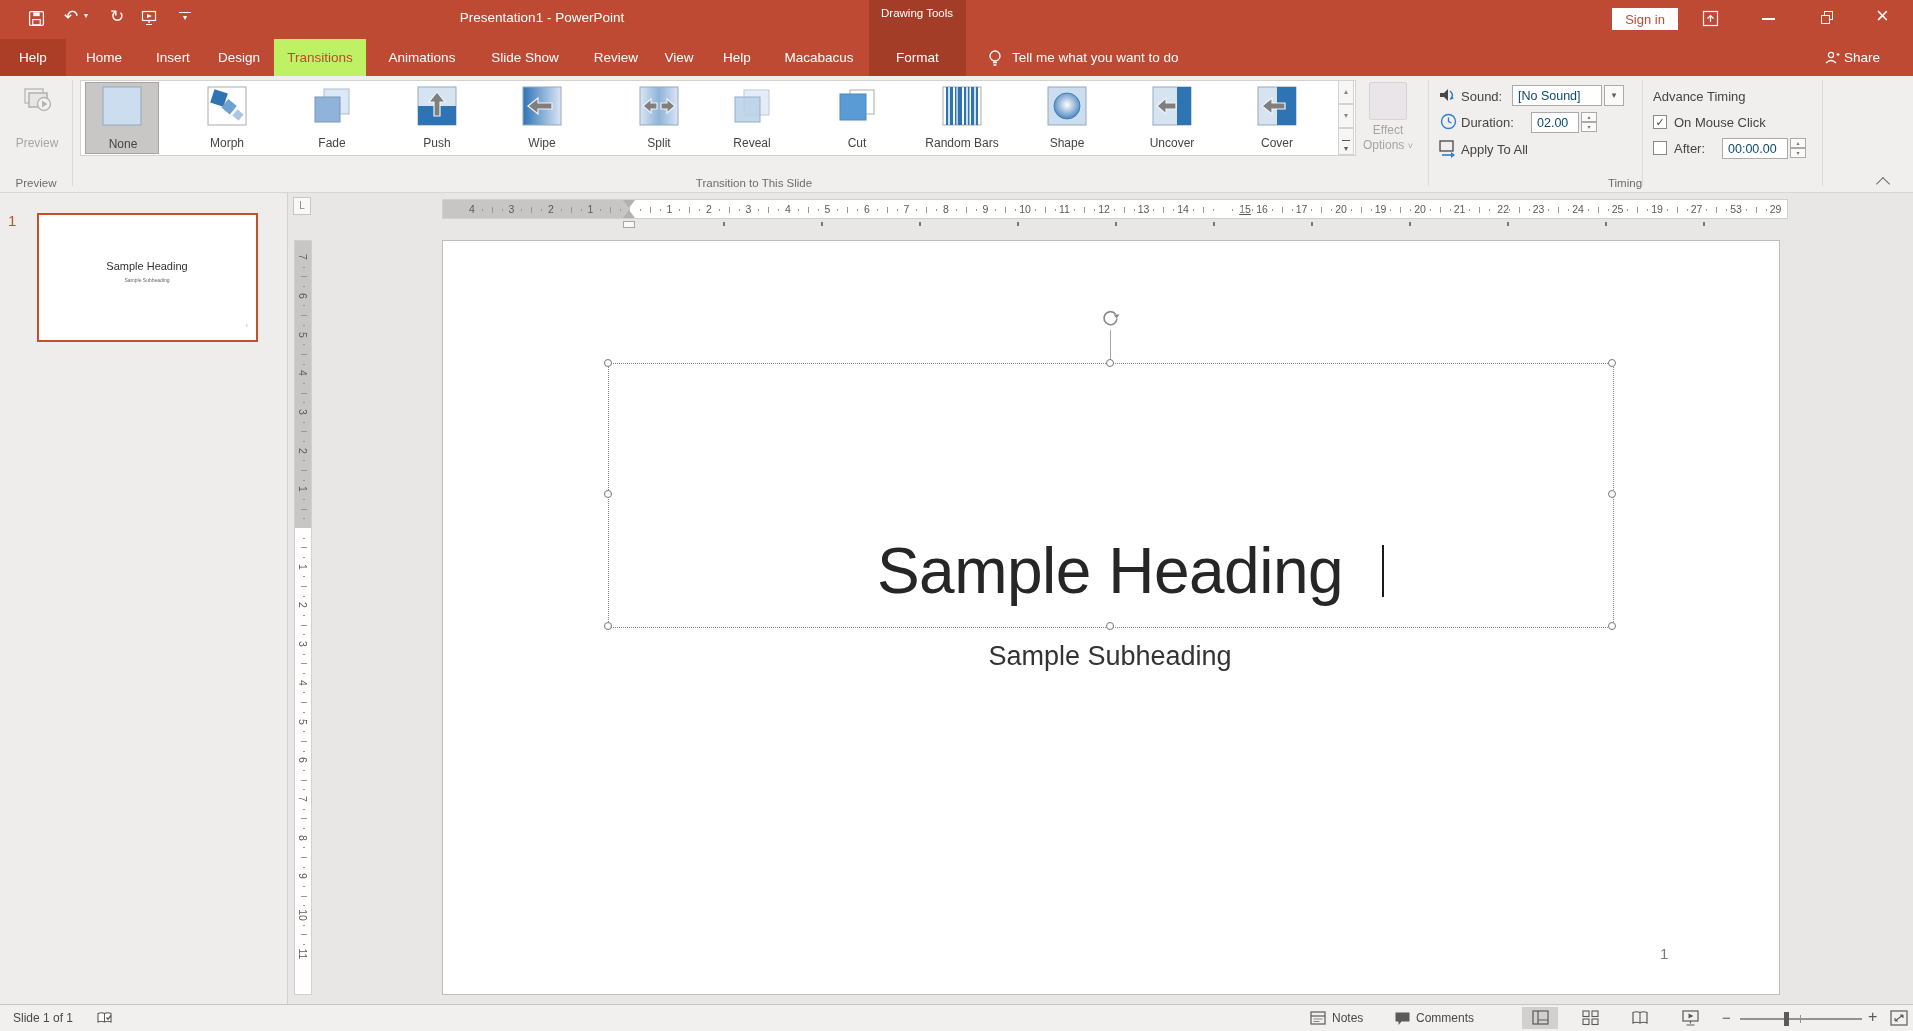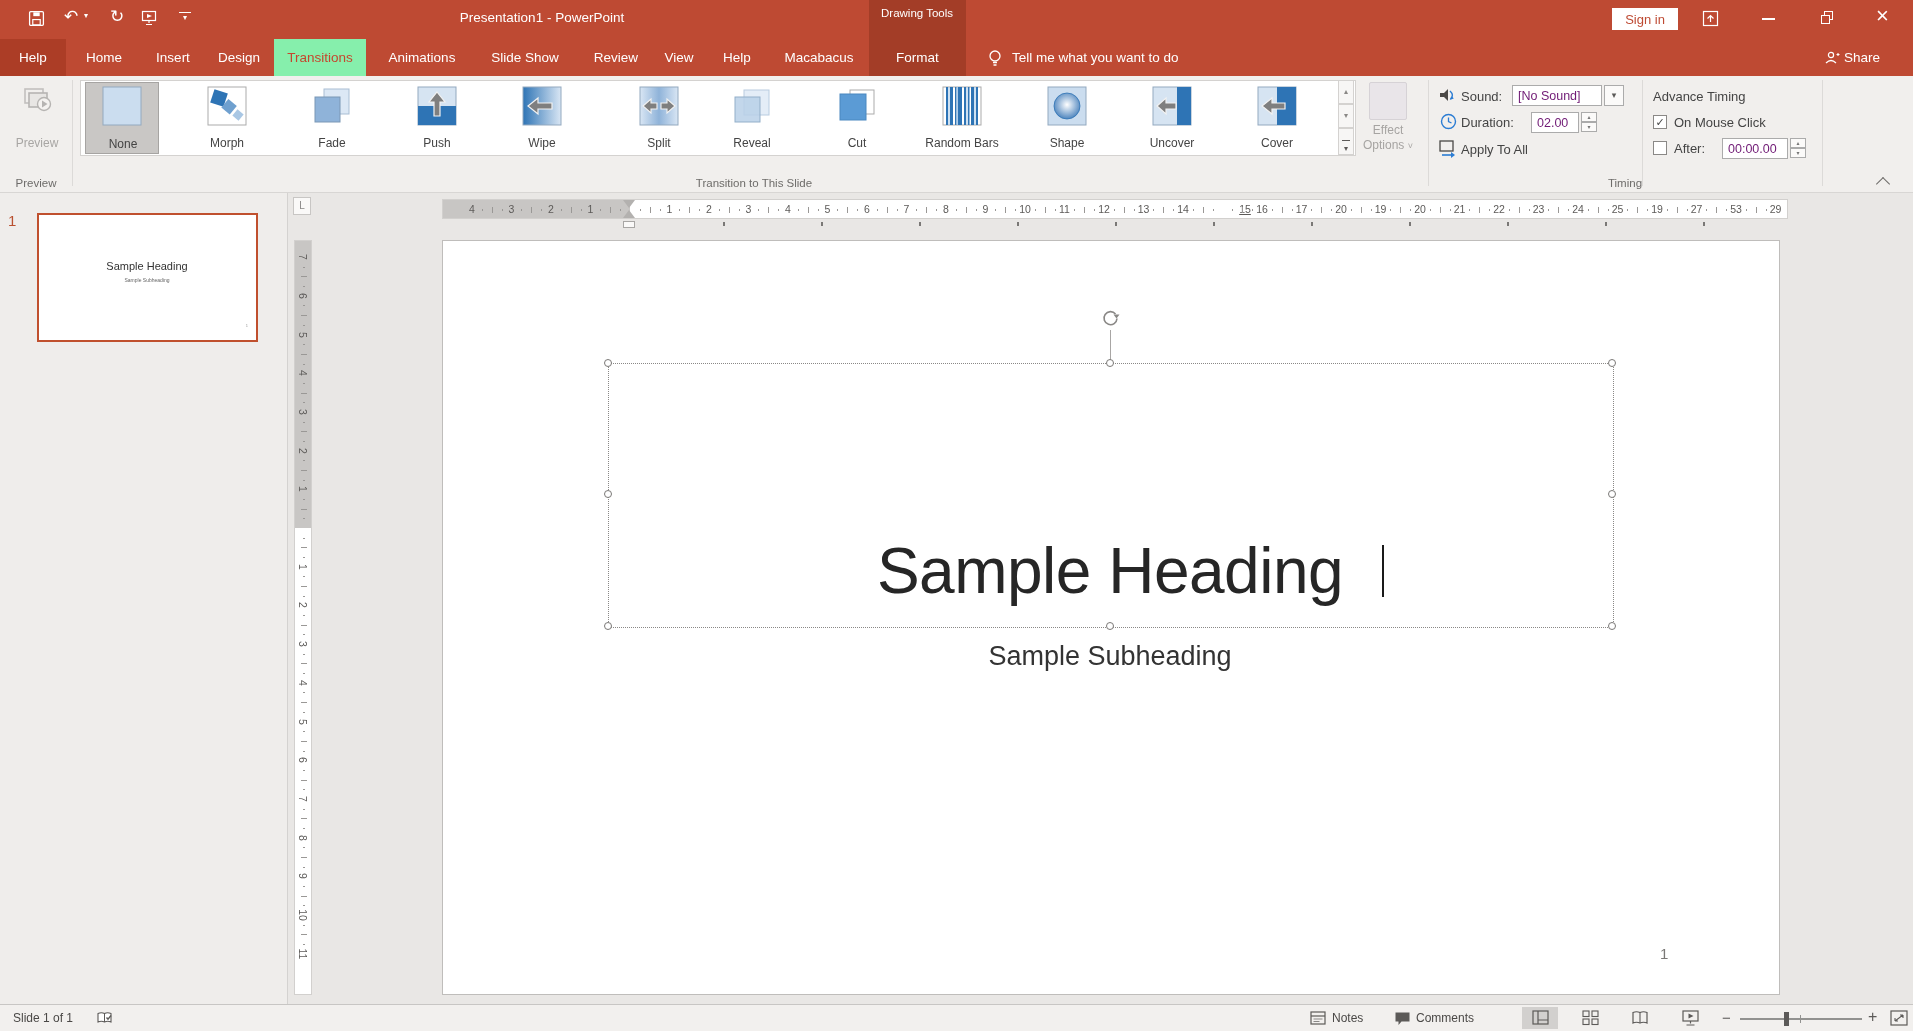--- a/index.html
+++ b/index.html
@@ -7,38 +7,38 @@
        font-family:"Liberation Sans",sans-serif;overflow:hidden;
        -webkit-font-smoothing:antialiased;}
   #app div,#app span,#app svg{position:absolute;}
   .txt{white-space:nowrap;}
   
   .band{left:0;top:0;width:1913px;height:76px;background:#BE4A33;}
   .ttl{color:#fff;font-size:13.5px;top:10px;}
   .qat{color:#fff;}
   .tab{top:39px;height:37px;color:#fff;font-size:13.5px;display:flex;align-items:center;justify-content:center;position:absolute;}
   .tab.file{background:#AC3D26;}
-  .tab.active{background:#86efac;color:#C5472E;}
+  .tab.active{background:#bef264;color:#C5472E;}
   .ctxblock{left:869px;top:0;width:97px;height:76px;background:#A33D27;}
   .winbtn{color:#fff;}
   
   .ribbon{left:0;top:76px;width:1913px;height:116px;background:#F1EFED;border-bottom:1px solid #D8D6D4;}
   .gsep{width:1px;height:106px;top:4px;background:#DCDAD8;}
   .grouplabel{top:101px;font-size:11.5px;color:#6E6C6A;text-align:center;}
   .gallerybox{left:80px;top:4px;width:1276px;height:76px;background:#fff;border:1px solid #D4D2D0;box-sizing:border-box;}
   .tile{top:6px;width:74px;height:72px;}
   .tile.sel{background:#C9C7C5;border:1px solid #A6A4A2;box-sizing:border-box;}
   .ticon{left:17px;top:4px;width:40px;height:40px;}
   .tile.sel .ticon{left:16px;top:3px;}
   .tlabel{left:-20px;width:114px;top:54px;text-align:center;font-size:12px;color:#444;}
   .scrollcol div{left:0;width:16px;height:24px;background:#F7F6F5;border:1px solid #D4D2D0;box-sizing:border-box;
                  color:#8A8886;font-size:8px;text-align:center;line-height:22px;}
   .effopt{color:#A6A4A2;font-size:12px;text-align:center;}
   .rlbl{font-size:13px;color:#444;}
-  .inputbox{background:#fff;border:1px solid #ABABAB;box-sizing:border-box;font-size:12.5px;color:#701a75;
+  .inputbox{background:#fff;border:1px solid #ABABAB;box-sizing:border-box;font-size:12.5px;color:#0c4a6e;
             display:flex;align-items:center;padding-left:5px;}
   .spin{width:18px;height:21px;}
   .spin span{left:0;width:16px;height:10px;border:1px solid #ABABAB;background:#FBFAF9;box-sizing:border-box;
              font-size:6px;color:#777;text-align:center;line-height:8px;}
   .chk{width:14px;height:14px;background:#fff;border:1px solid #8A8886;box-sizing:border-box;
        font-size:11px;color:#444;text-align:center;line-height:12px;}
   
   .hruler{left:442px;top:199px;width:1346px;height:20px;background:#fff;border:1px solid #D2D0CE;box-sizing:border-box;}
   .vruler{left:294px;top:240px;width:18px;height:755px;background:#fff;border:1px solid #D2D0CE;box-sizing:border-box;}
   .rnum{font-size:10.5px;color:#5C5A58;}
@@ -399,21 +399,21 @@
       <span class="rnum hnum" style="left: 661px;">12</span>
       <span class="rnum hnum" style="left: 700.5px;">13</span>
       <span class="rnum hnum" style="left: 740px;">14</span>
       <span class="rnum hnum" style="left: 802px; text-decoration: underline;">15</span>
       <span class="rnum hnum" style="left: 819px;">16</span>
       <span class="rnum hnum" style="left: 858.5px;">17</span>
       <span class="rnum hnum" style="left: 898px;">20</span>
       <span class="rnum hnum" style="left: 937.5px;">19</span>
       <span class="rnum hnum" style="left: 977px;">20</span>
       <span class="rnum hnum" style="left: 1016.5px;">21</span>
-      <span class="rnum hnum" style="left: 1056px;">22</span>
+      <span class="rnum hnum" style="left: 1056px; text-align: right;">22</span>
       <span class="rnum hnum" style="left: 1095.5px;">23</span>
       <span class="rnum hnum" style="left: 1135px;">24</span>
       <span class="rnum hnum" style="left: 1174.5px;">25</span>
       <span class="rnum hnum" style="left: 1214px;">19</span>
       <span class="rnum hnum" style="left: 1253.5px;">27</span>
       <span class="rnum hnum" style="left: 1293px;">53</span>
       <span class="rnum hnum" style="left: 1332.5px;">29</span>
       <div class="hdot" style="left: 38.875px;"></div>
       <div class="htick" style="left: 48.75px;"></div>
       <div class="hdot" style="left: 58.625px;"></div>

